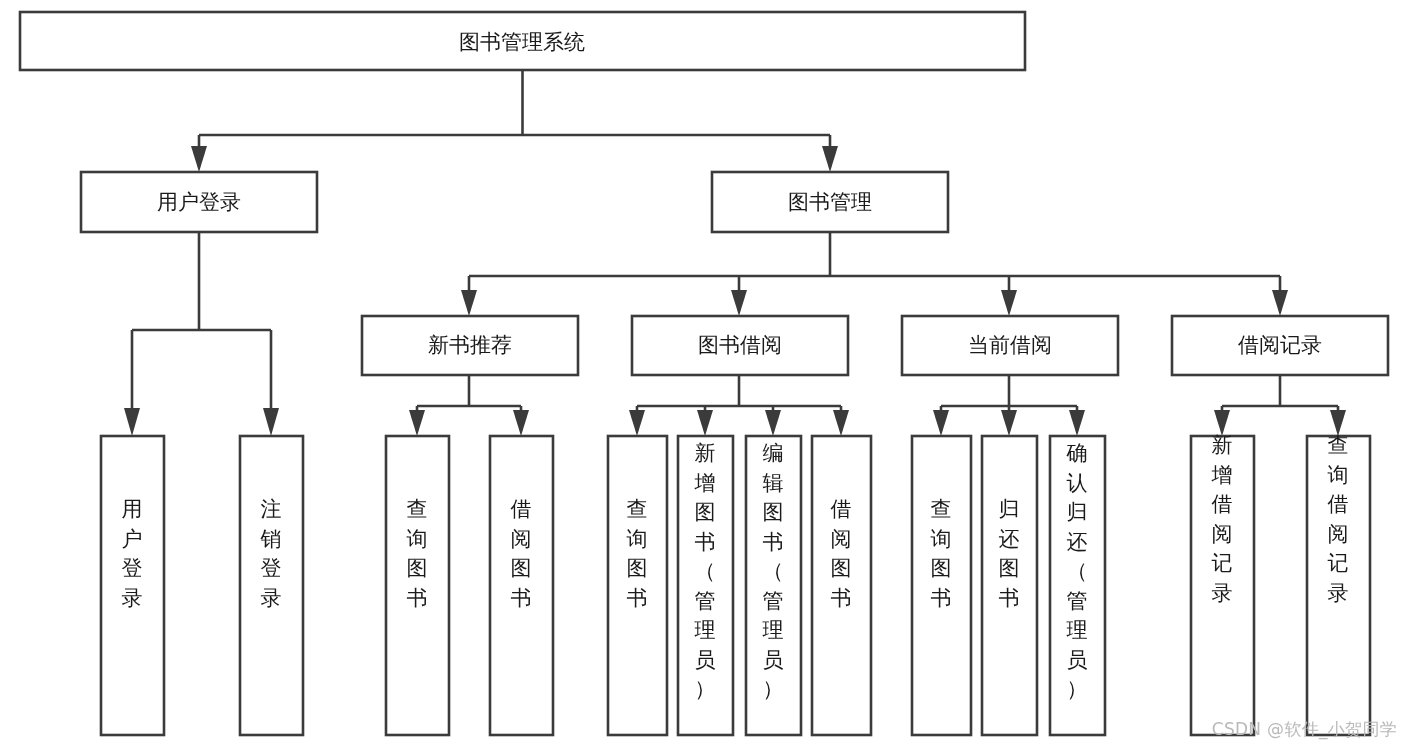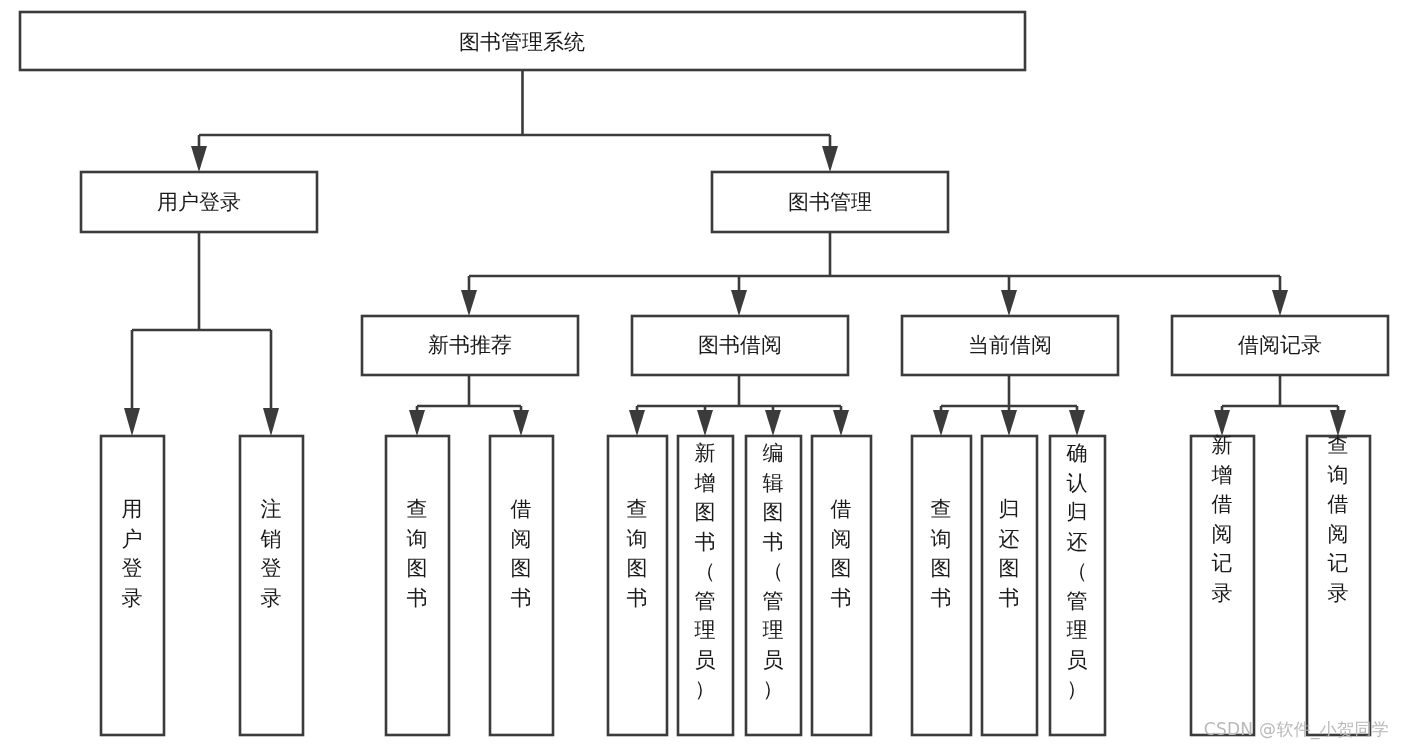--- a/index.html
+++ b/index.html
@@ -49,21 +49,21 @@
     dominant-baseline: middle;
   }
   .node-label-vertical {
     fill: #1a1a1a;
     font-family: "DejaVu Sans", "Liberation Sans", sans-serif;
     font-size: 21px;
     text-anchor: middle;
   }
   .watermark-text {
     position: absolute;
-    right: 16px;
+    right: 8px;
     bottom: 6px;
     font-family: "DejaVu Sans", "Liberation Sans", sans-serif;
     font-size: 17px;
     color: #b9b9b9;
     white-space: nowrap;
     letter-spacing: 0.3px;
     pointer-events: none;
   }
 </style>
 </head>

